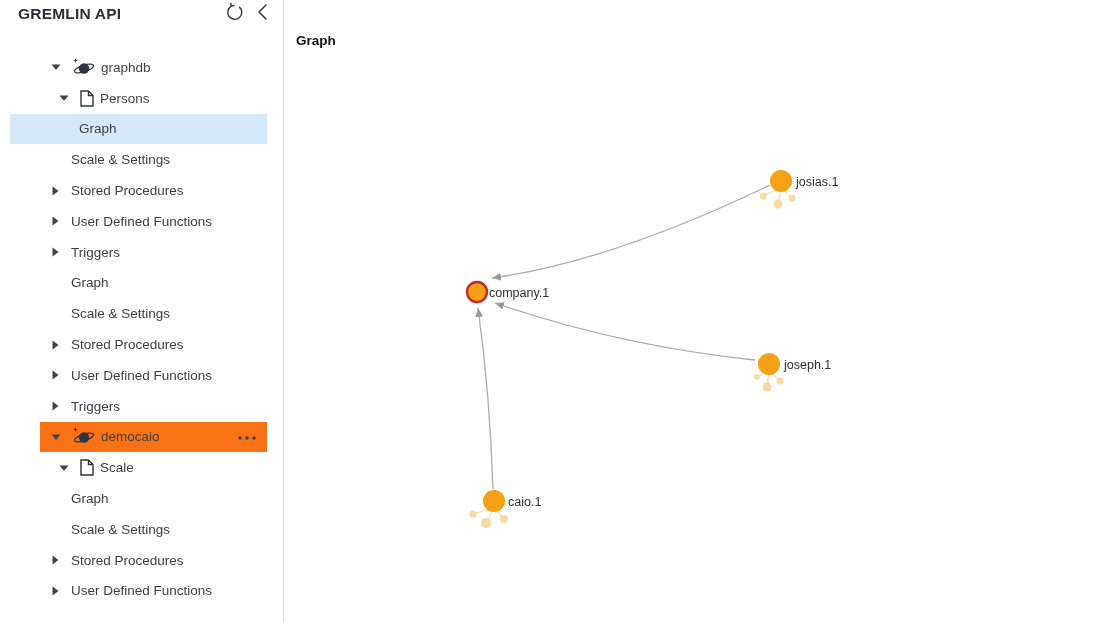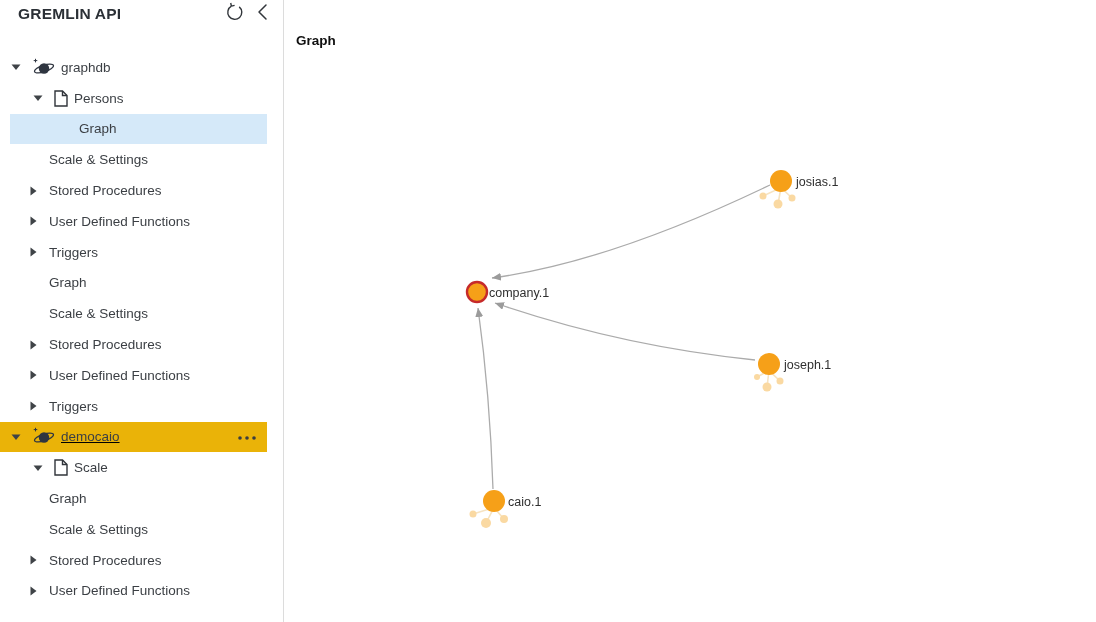--- a/index.html
+++ b/index.html
@@ -23,26 +23,26 @@
   }
   .sb-ic { position:absolute; cursor:pointer; display:flex; }
   .sb-refresh { left:225px; top:2px; }
   .sb-collapse { left:255px; top:3px; }
 
   .tree { margin-top:22px; }
   .row {
     height:30.8px; display:flex; align-items:center;
     position:relative; margin-right:16px; cursor:pointer;
   }
-  .lvl1 { padding-left:10px; }
-  .lvl2 { padding-left:32px; }
-  .lvl3 { padding-left:27px; }
+  .lvl1 { padding-left:10px;margin-left:40px; }
+  .lvl2 { padding-left:58px; }
+  .lvl3 { padding-left:49px; }
   .row.selected { background:#d5e9f9; margin-left:10px; }
   .row.selected.lvl3 { padding-left:47px; }
-  .row.highlighted { background:#eab308;text-decoration:underline; }
+  .row.highlighted { background:#f97316; }
   .expander { width:22px; display:flex; align-items:center; flex-shrink:0; }
   .ticon { display:flex; margin-right:6px; flex-shrink:0; }
   .tlabel { font-size:13.5px; color:#3b3f44; white-space:nowrap; }
   .more { position:absolute; right:10px; top:13px; display:flex; }
 
   
   .main { flex:1; position:relative; background:#fff; }
   .tab-title {
     position:absolute; left:12px; top:33px;
     font-size:13.5px; font-weight:700; color:#101010;

